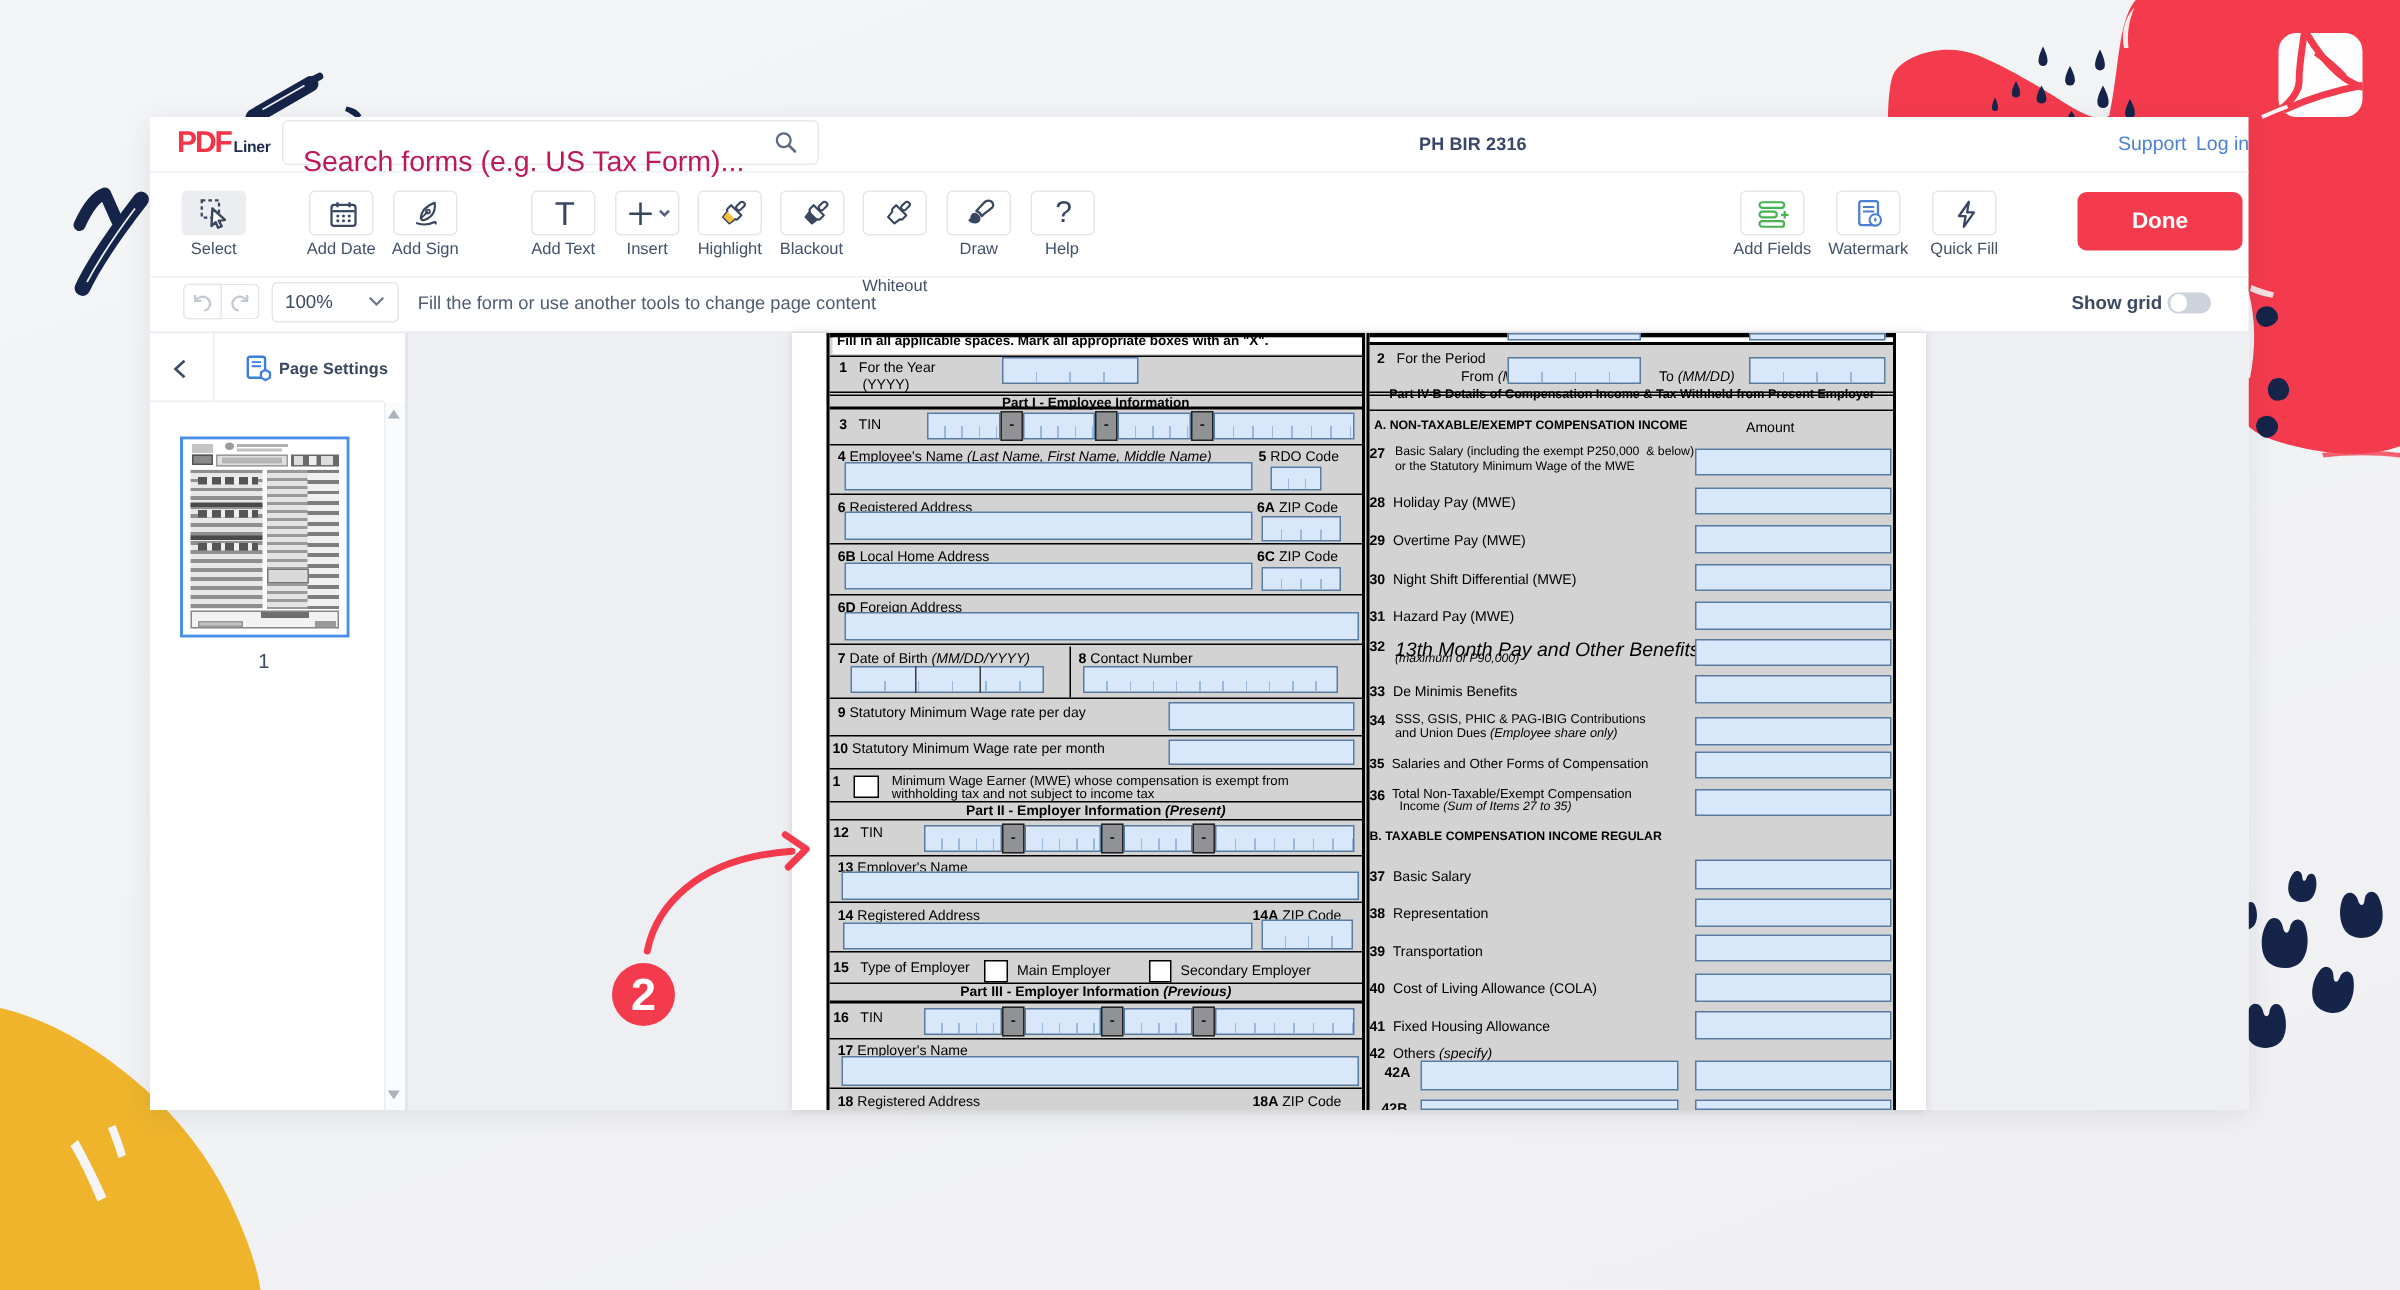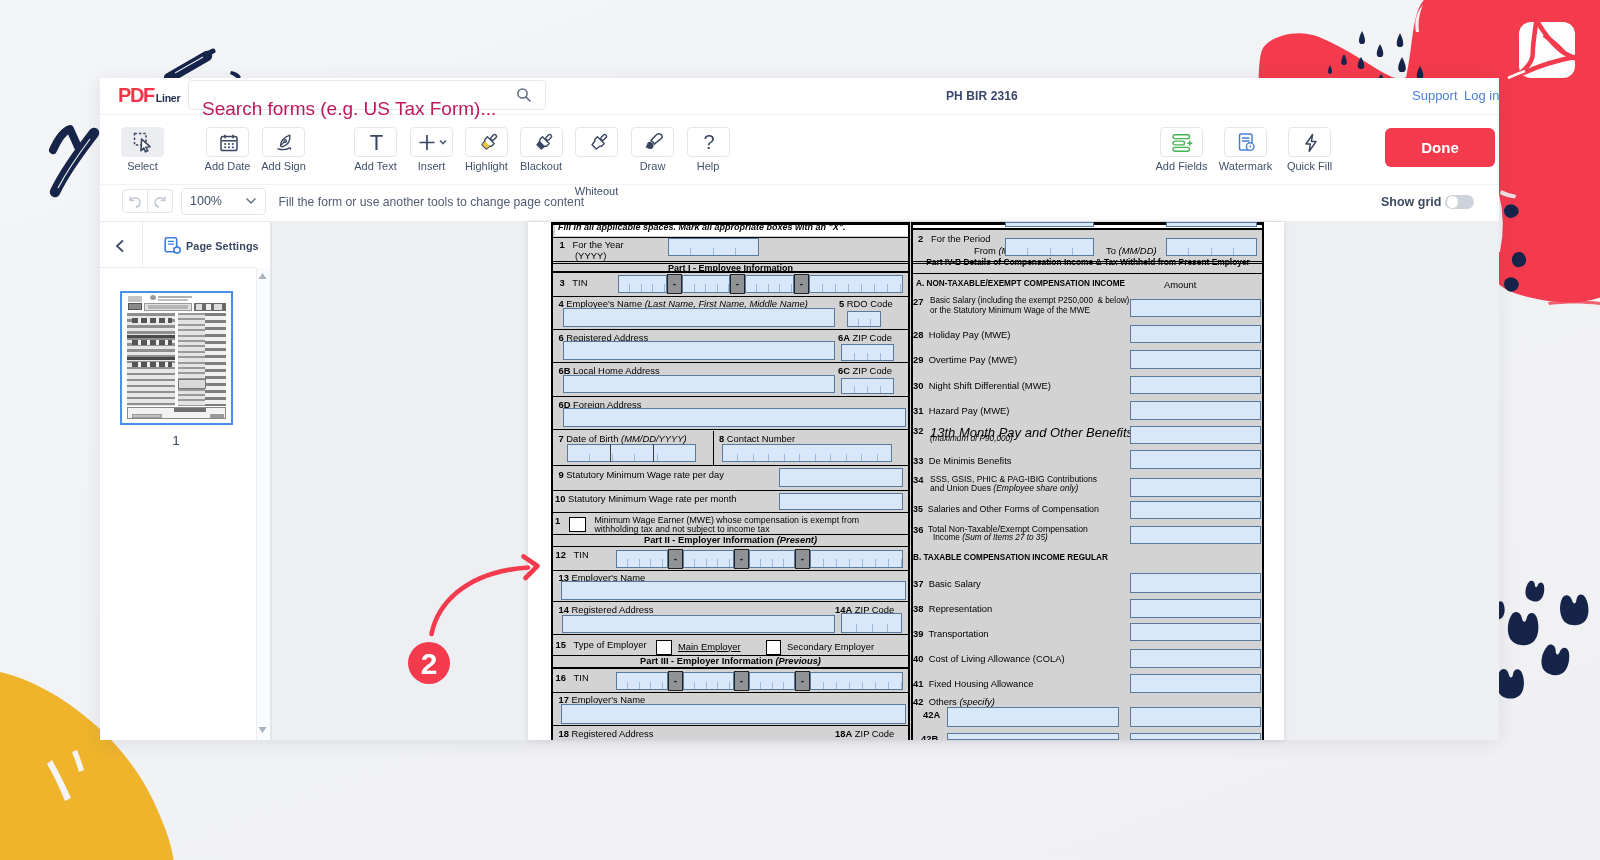--- a/index.html
+++ b/index.html
@@ -277,21 +277,21 @@
     <div style="left:52px;top:115px;width:32px;height:4px;background:#6f6f6f;"></div>
     <div style="left:88px;top:121px;width:14px;height:4px;background:#9a9a9a;"></div>
     <div style="left:10px;top:121px;width:30px;height:4px;background:#c2c2c2;border:0.5px solid #999;"></div>
   </div>
 <div class="" style="left:170px;top:433px;width:12px;text-align:center;font-size:13.5px;color:#3c4a63;">1</div>
 <div style="left:271.5px;top:222px;width:1227.5px;height:518px;background:#edeff2;"></div>
 <div style="left:528px;top:222px;width:755.5px;height:518px;background:#fff;box-shadow:0 0 6px rgba(0,0,0,.12);"></div>
 <div style="left:551px;top:222px;width:713px;height:518px;background:#d3d3d3;border-left:2.2px solid #000;border-right:2.2px solid #000;overflow:hidden;">
     <div class="hl" style="left:0px;top:0px;width:713px;height:2.6px;"></div>
     <div style="left:2px;top:2.5999999999999943px;width:352.5px;height:11.9px;background:#fff;"></div>
-    <div class="t" style="left:5px;top:1px;font-weight:bold;font-size:9px;font-style:italic;">Fill in all applicable spaces. Mark all appropriate boxes with an "X".</div>
+    <div class="t" style="left:5px;top:1px;font-weight:bold;font-size:9px;">Fill in all applicable spaces. Mark all appropriate boxes with an "X".</div>
     <div class="hl" style="left:0px;top:14.5px;width:354.5px;height:1.3px;"></div>
     <div style="left:360px;top:2.5999999999999943px;width:353px;height:3.7px;background:#fff;"></div>
     <div class="f" style="left:452px;top:0px;width:89px;height:5px;"></div>
     <div class="f" style="left:613px;top:0px;width:90.5px;height:5px;"></div>
     <div class="hl" style="left:357px;top:5.699999999999989px;width:356px;height:2.4px;"></div>
     <div class="t" style="left:6.5px;top:17.5px;"><b>1</b>&nbsp;&nbsp; For the Year</div>
     <div class="t" style="left:22px;top:29px;">(YYYY)</div>
     <div class="f fk k22" style="left:115px;top:16px;width:91px;height:18px;"></div>
     <div class="hl" style="left:0px;top:38.69999999999999px;width:713px;height:1.2px;"></div>
     <div class="hl" style="left:0px;top:41.0px;width:713px;height:1.2px;"></div>
@@ -357,21 +357,21 @@
     <div class="t" style="left:5.5px;top:350.5px;"><b>13</b> Employer's Name</div>
     <div class="f" style="left:7.5px;top:359px;width:345px;height:18.5px;"></div>
     <div class="hl" style="left:0px;top:379px;width:354.5px;height:1.4px;"></div>
     <div class="t" style="left:5.5px;top:382.5px;"><b>14</b> Registered Address</div>
     <div class="t" style="left:282px;top:382.5px;"><b>14A</b> ZIP Code</div>
     <div class="f" style="left:8.5px;top:393px;width:273.5px;height:17.5px;"></div>
     <div class="f fk k15" style="left:288px;top:391px;width:60.5px;height:19.5px;"></div>
     <div class="hl" style="left:0px;top:412px;width:354.5px;height:1.4px;"></div>
     <div class="t" style="left:2.5px;top:417.5px;"><b>15</b>&nbsp;&nbsp; Type of Employer</div>
     <div class="cb" style="left:103px;top:417.5px;width:15.5px;height:15px;"></div>
-    <div class="t" style="left:125px;top:419.5px;text-decoration:underline;">Main Employer</div>
+    <div class="t" style="left:125px;top:419.5px;">Main Employer</div>
     <div class="cb" style="left:212.5px;top:417.5px;width:15.5px;height:15px;"></div>
     <div class="t" style="left:234px;top:419.5px;">Secondary Employer</div>
     <div class="hl" style="left:0px;top:432.79999999999995px;width:354.5px;height:1.3px;"></div>
     <div class="t" style="left:0px;top:435px;width:355px;text-align:center;font-size:9.3px;"><b>Part III - Employer Information <i>(Previous)</i></b></div>
     <div class="hl" style="left:0px;top:445.29999999999995px;width:354.5px;height:1.3px;"></div>
     <div class="t" style="left:2.5px;top:450.5px;"><b>16</b>&nbsp;&nbsp; TIN</div>
     <div class="f fk k11" style="left:63px;top:450px;width:52px;height:18px;"></div>
     <div class="f fk k11" style="left:130px;top:450px;width:51px;height:18px;"></div>
     <div class="f fk k11" style="left:196px;top:450px;width:46px;height:18px;"></div>
     <div class="f fk" style="left:257px;top:450px;width:93px;height:18px;"></div>

